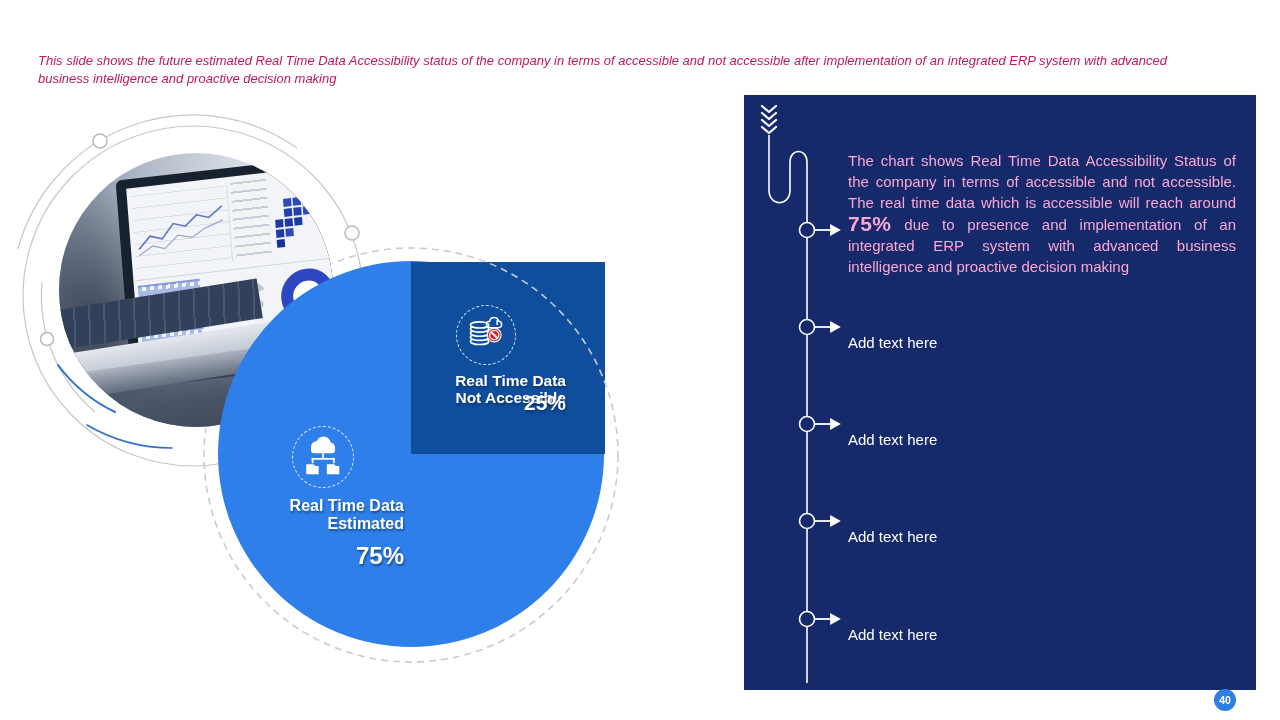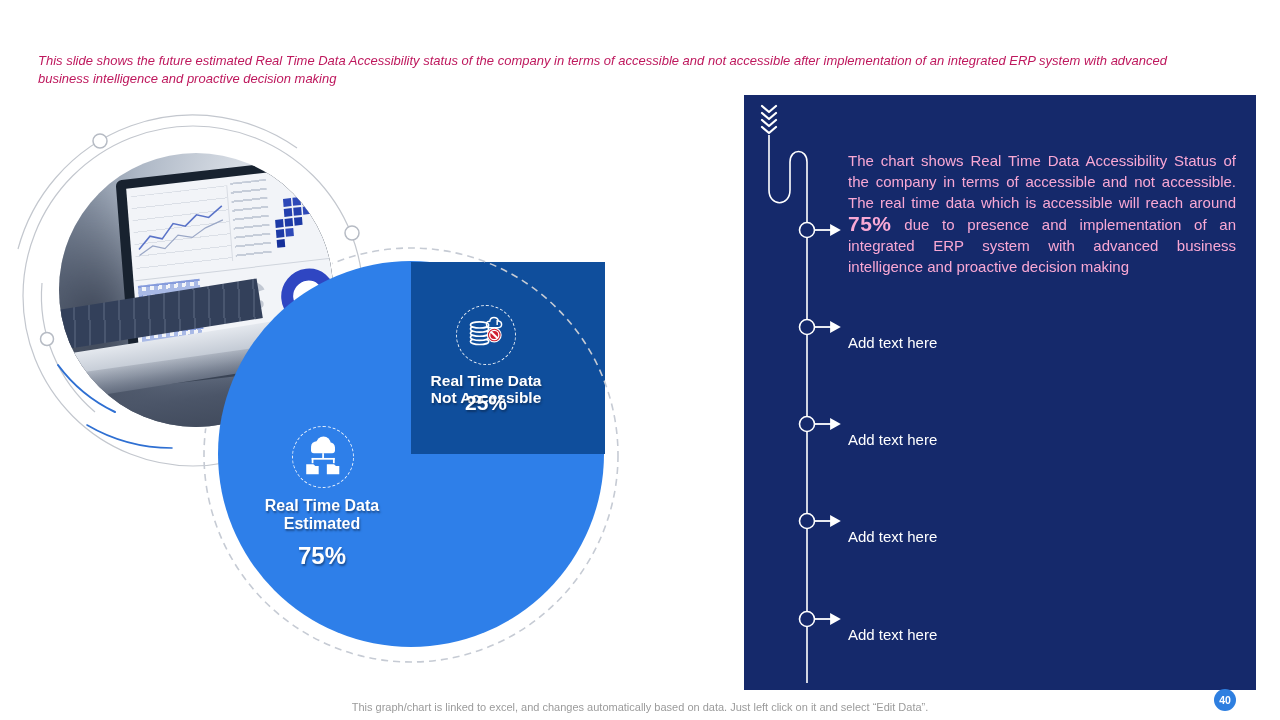--- a/index.html
+++ b/index.html
@@ -53,21 +53,21 @@
   .desk{position:absolute;left:-30px;bottom:-48px;width:360px;height:120px;transform:rotate(-8deg);
     background:linear-gradient(180deg, rgba(77,86,105,.2) 0%, #4b5568 35%, #333c4c 100%);}
   
   .pie-svg{position:absolute;left:0;top:0;width:1280px;height:720px;}
   .icon-ring{
     position:absolute;border:1.6px dashed rgba(255,255,255,.9);border-radius:50%;
     display:flex;align-items:center;justify-content:center;box-sizing:border-box;
   }
   .ring-na{left:456px;top:305px;width:60px;height:60px;}
   .ring-acc{left:292px;top:426px;width:62px;height:62px;}
-  .pie-label{position:absolute;color:#fff;font-weight:bold;text-align:center;
+  .pie-label{position:absolute;color:#fff;font-weight:bold;text-align:right;
     text-shadow:1px 2px 2px rgba(10,30,60,.5);}
   .na-label{left:406px;top:372px;width:160px;font-size:15.5px;line-height:17px;}
   .na-pct{left:406px;top:391px;width:160px;font-size:21px;}
   .acc-label{left:240px;top:497px;width:164px;font-size:16px;line-height:18px;}
   .acc-pct{left:240px;top:542px;width:164px;font-size:24px;}
   
   .panel{position:absolute;left:744px;top:95px;width:512px;height:595px;background:#15296b;}
   .tl-svg{position:absolute;left:0;top:0;width:512px;height:595px;}
   .para{
     position:absolute;left:104px;top:55px;width:388px;color:#f9a8d4;
@@ -242,16 +242,15 @@
           <polygon points="87,519.5 95,524 87,528.5"></polygon>
       </g>
     </svg>
     <div class="para"><span>The chart shows Real Time Data Accessibility Status of the company in terms of accessible and not accessible. The real time data which is accessible will reach around </span><span class="big">75%</span><span> due to presence and implementation of an integrated ERP system with advanced business intelligence and proactive decision making</span></div>
     <div class="add-item ai-1">Add text here</div>
     <div class="add-item ai-2">Add text here</div>
     <div class="add-item ai-3">Add text here</div>
     <div class="add-item ai-4">Add text here</div>
   </div>
 
-  <div class="footer">This graph/chart is linked to excel, and changes automatically based on data. Just left click on it and select “Edit Data”.</div>
   <div class="page-badge">40</div>
 
 </div>
 
 </body></html>

